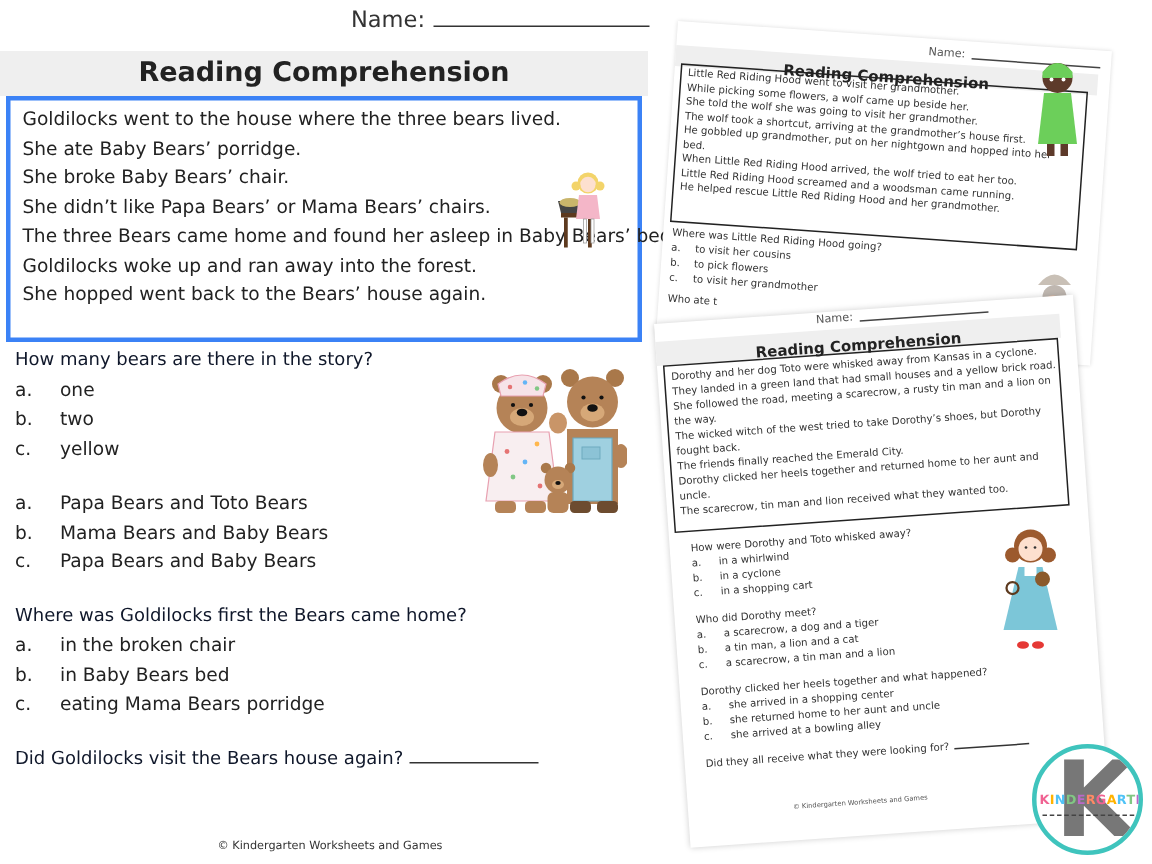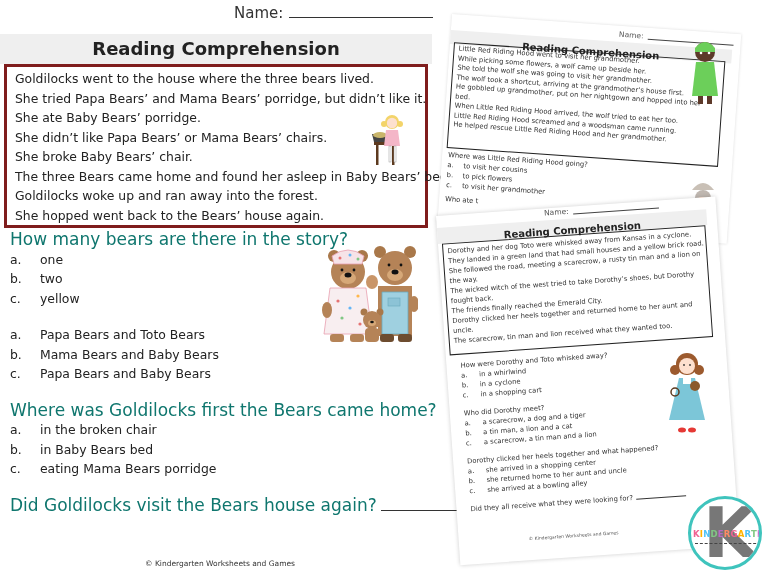--- a/index.html
+++ b/index.html
@@ -5,24 +5,24 @@
     * { box-sizing: border-box; margin: 0; padding: 0; }
     html, body { width: 768px; height: 576px; overflow: hidden; background: #ffffff; }
     body { position: relative; font-family: "DejaVu Sans", sans-serif; color: #222; }
 
     
     .ws { position: absolute; left: 0; top: 0; width: 440px; height: 576px; background: #fff; }
     .ws .name-row { position: absolute; left: 234px; top: 4px; font-size: 15px; color: #333; display: flex; align-items: baseline; }
     .ws .name-line { display: inline-block; width: 144px; border-bottom: 1.5px solid #333; margin-left: 6px; height: 14px; }
     .ws .title-band { position: absolute; left: 0; top: 34px; width: 432px; height: 30px; background: #efefef; text-align: center; }
     .ws .title { font-size: 18px; font-weight: bold; line-height: 30px; color: #222; }
-    .ws .story-box { position: absolute; left: 4px; top: 64px; width: 424px; height: 164px; border: 3px solid #7f1d1d; padding: 2px 8px; }
+    .ws .story-box { position: absolute; left: 4px; top: 64px; width: 424px; height: 164px; border: 3px solid #3b82f6; padding: 2px 8px; }
     .ws .story-line { font-size: 12.4px; line-height: 19.5px; color: #222; white-space: nowrap; }
     .ws .questions { position: absolute; left: 10px; top: 230px; width: 320px; }
-    .ws .q { font-size: 17px; line-height: 19.5px; color: #0f766e; white-space: nowrap; }
+    .ws .q { font-size: 12px; line-height: 19.5px; color: #0f172a; white-space: nowrap; }
     .ws .opt { font-size: 12.4px; line-height: 19.5px; display: flex; color: #222; white-space: nowrap; }
     .ws .opt .letter { width: 30px; }
     .ws .qgroup { margin-bottom: 17px; }
     .ws .answer-line { display: inline-block; width: 86px; border-bottom: 1.2px solid #333; margin-left: 4px; height: 12px; }
     .ws .footer { position: absolute; left: 0; width: 440px; top: 559px; text-align: center; font-size: 7.5px; color: #333; }
 
     
     .goldilocks { position: absolute; left: 370px; top: 112px; width: 38px; height: 54px; }
     
     .bears { position: absolute; left: 322px; top: 246px; width: 96px; height: 100px; }
@@ -70,24 +70,23 @@
 <div class="ws">
   <div class="name-row">
     <span>Name:</span>
     <span class="name-line"></span>
   </div>
   <div class="title-band">
     <span class="title">Reading Comprehension</span>
   </div>
   <div class="story-box">
     <div class="story-line">Goldilocks went to the house where the three bears lived.</div>
-    <div class="story-line">She tried Papa Bears’ and Mama Bears’ porridge, but didn’t like it.</div>
     <div class="story-line">She ate Baby Bears’ porridge.</div>
+    <div class="story-line">She broke Baby Bears’ chair.</div>
     <div class="story-line">She didn’t like Papa Bears’ or Mama Bears’ chairs.</div>
-    <div class="story-line">She broke Baby Bears’ chair.</div>
     <div class="story-line">The three Bears came home and found her asleep in Baby Bears’ bed.</div>
     <div class="story-line">Goldilocks woke up and ran away into the forest.</div>
     <div class="story-line">She hopped went back to the Bears’ house again.</div>
   </div>
 
   <div class="goldilocks">
     <svg width="38" height="54" viewBox="0 0 38 54">
       <rect x="4" y="30" width="22" height="3" fill="#5d3a1f"></rect>
       <rect x="6" y="33" width="2.5" height="20" fill="#5d3a1f"></rect>
       <rect x="22" y="33" width="2.5" height="20" fill="#5d3a1f"></rect>

